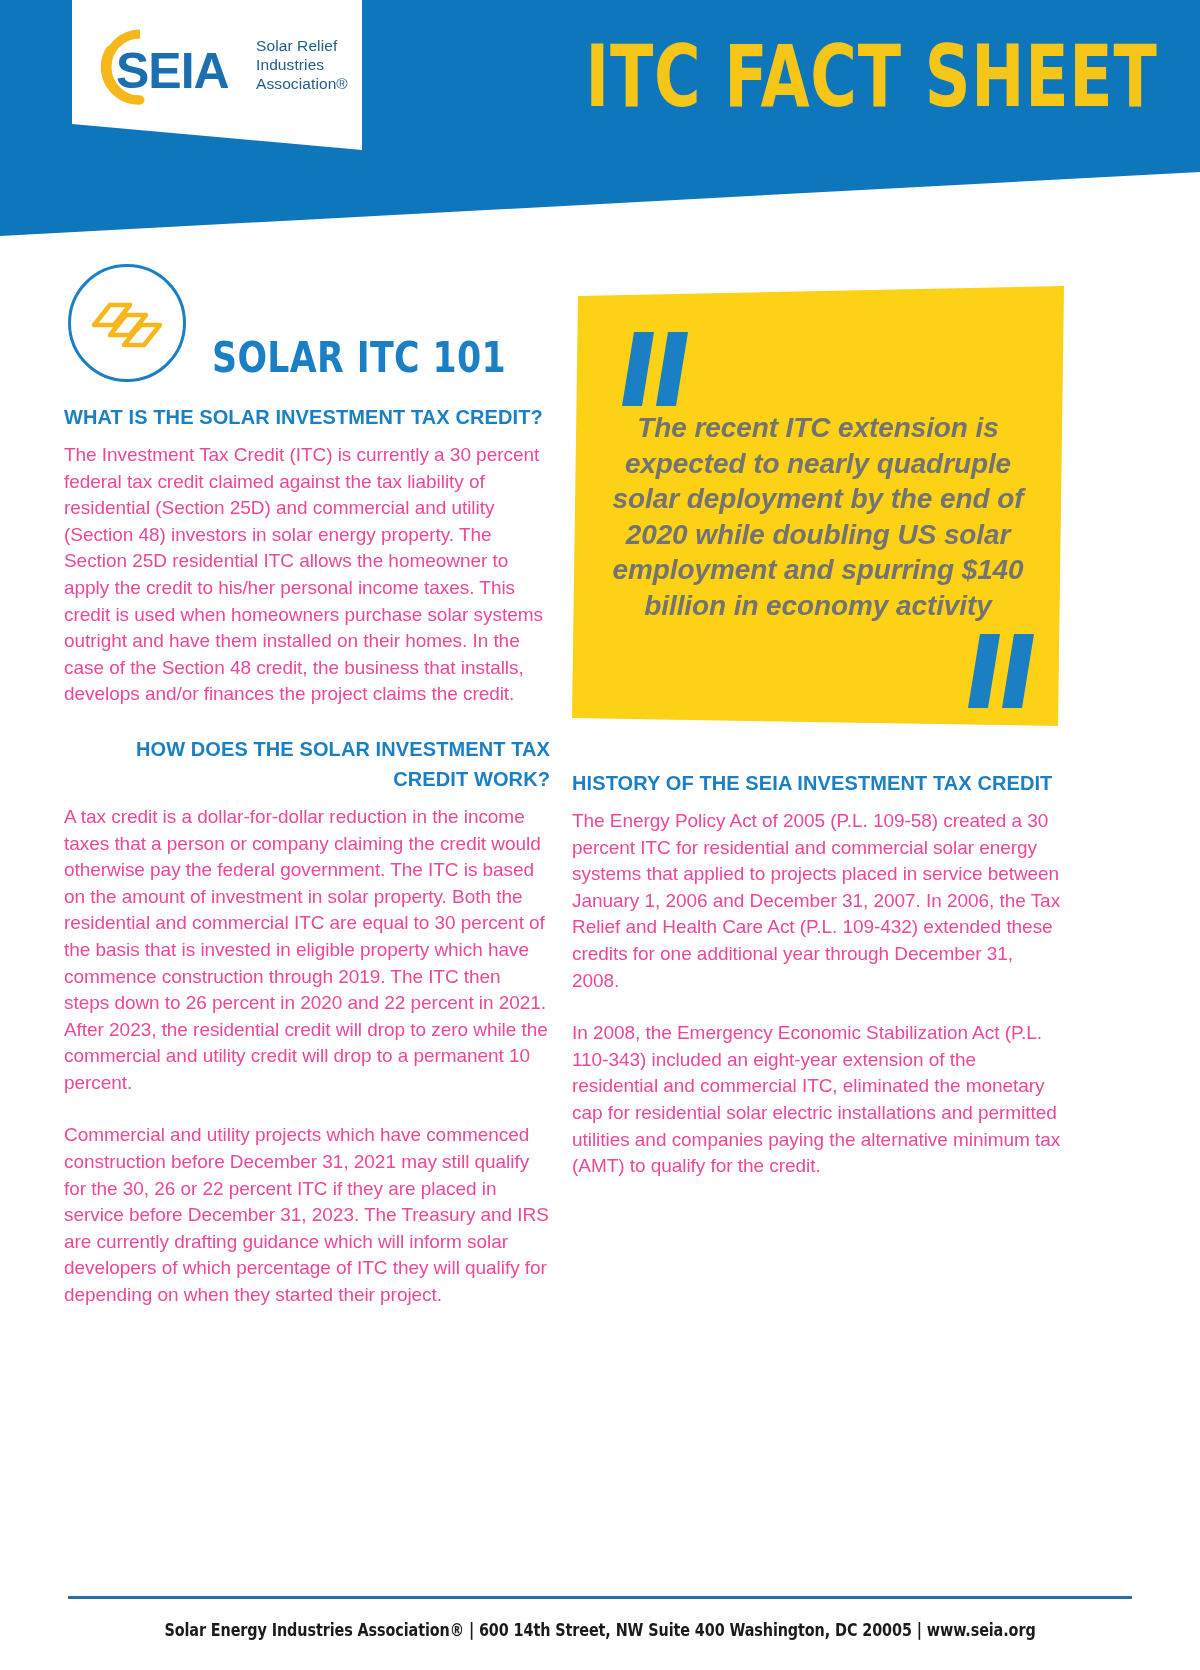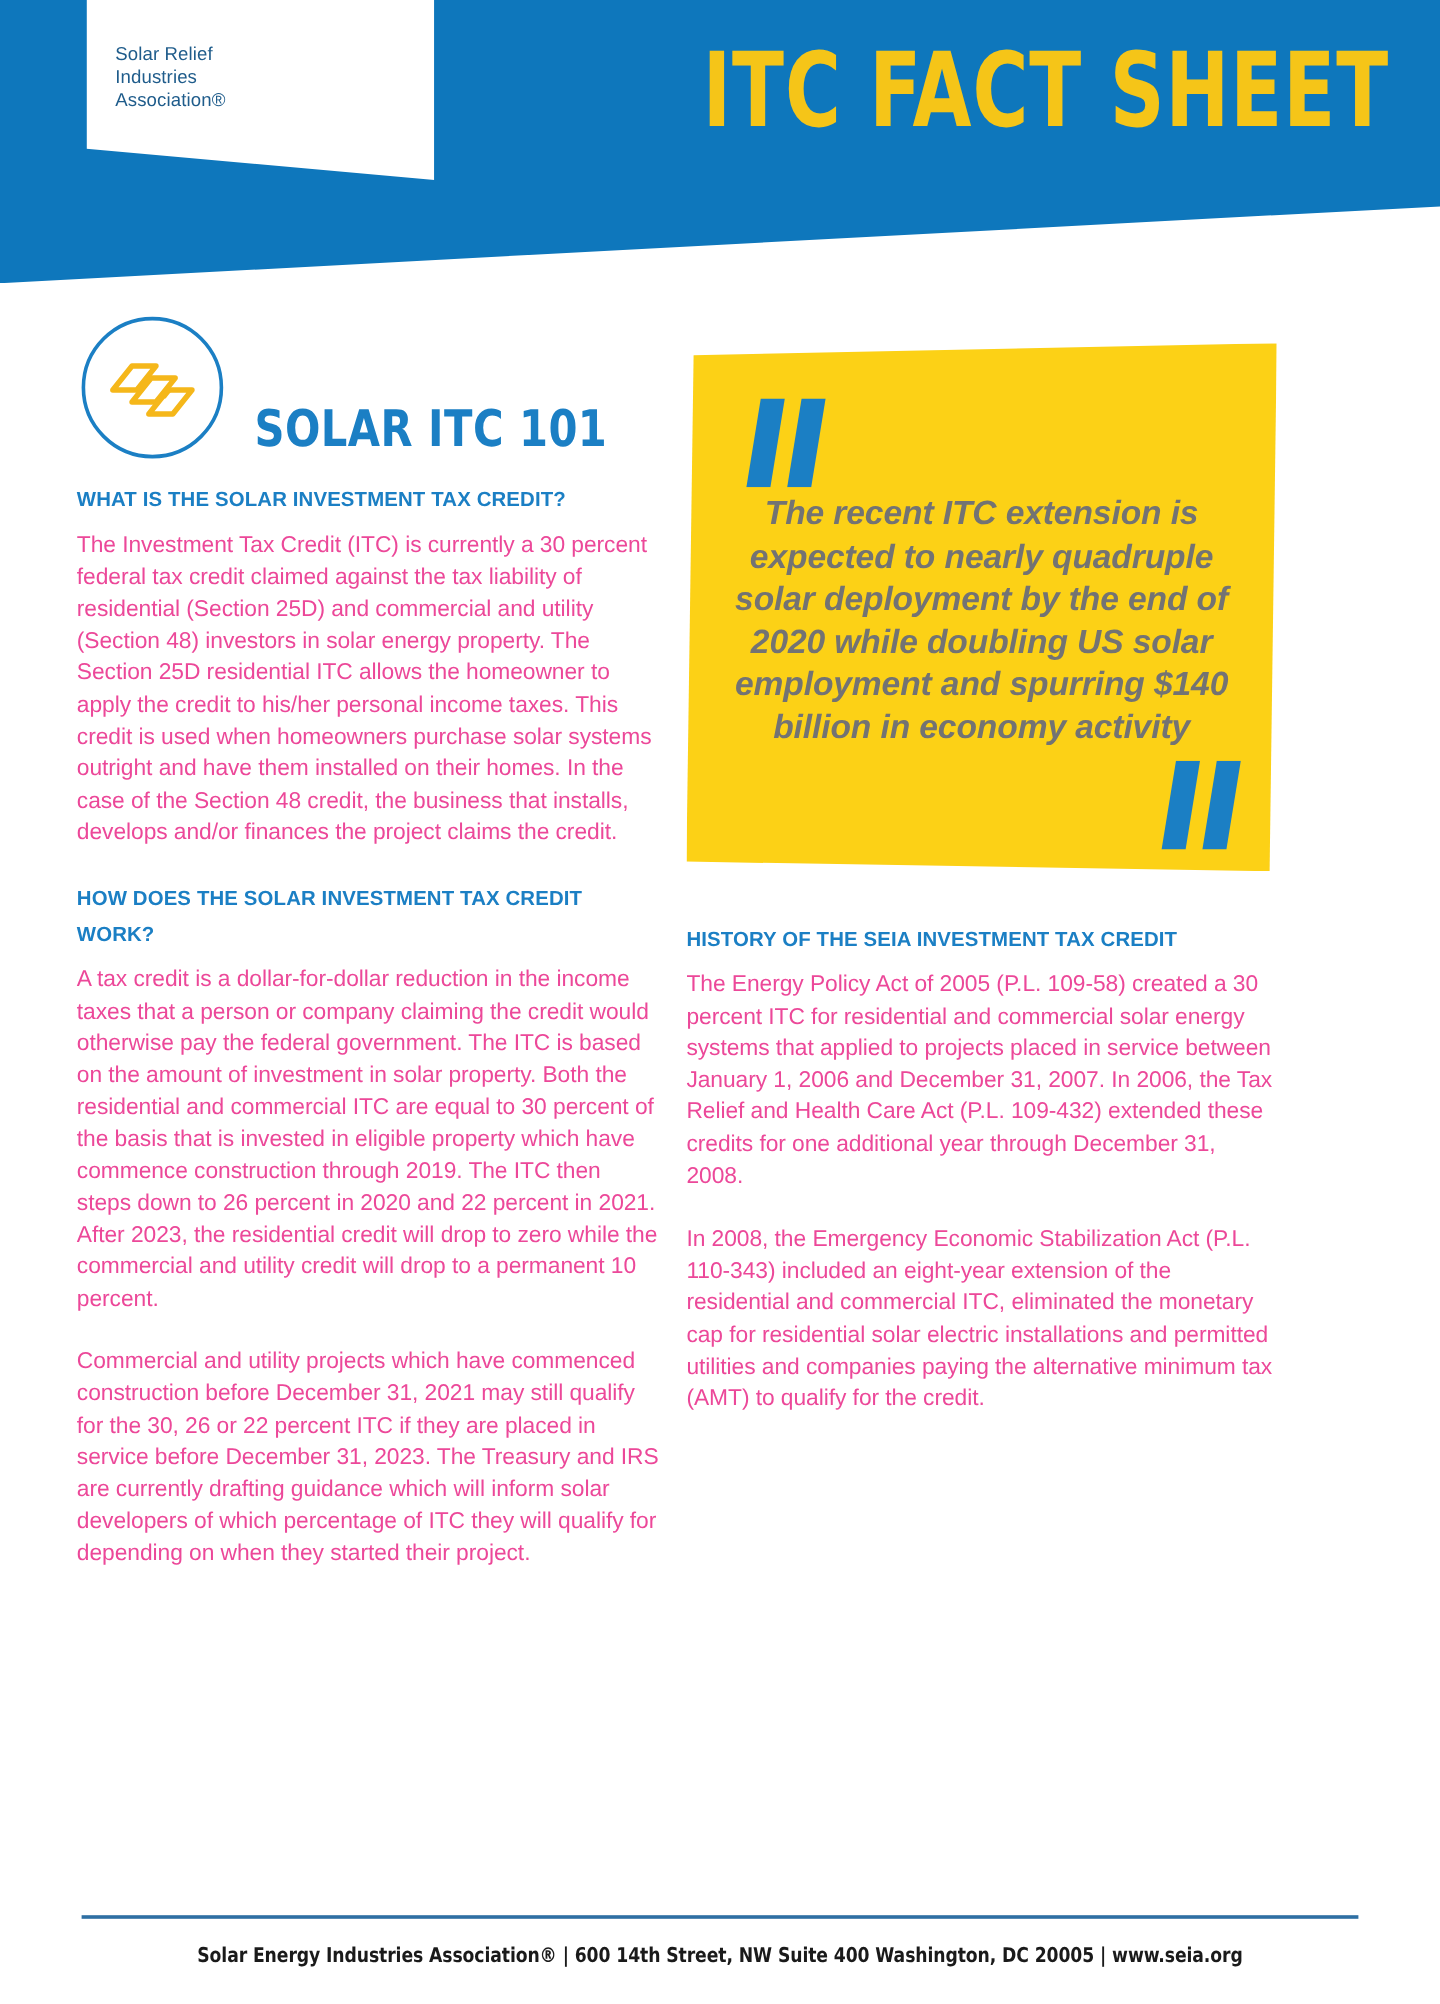--- a/index.html
+++ b/index.html
@@ -85,35 +85,35 @@
 
   .col-left{
     position:absolute;left:64px;top:166px;width:486px;
   }
   .col-right{
     position:absolute;left:572px;top:50px;width:492px;
   }
 
   h2.head{
     color:#1B7FC4;
-    font-size:17px;
+    font-size:20px;
     line-height:30px;
     font-weight:bold;
     margin:0 0 10px 0;
     letter-spacing:.1px;
   }
   p.body{
     color:#ec4899;
     font-size:19px;
     line-height:26.6px;
     margin:0 0 26px 0;
     letter-spacing:-.05px;
   }
   p.body:last-child{margin-bottom:0;}
-  .head-gap{margin-top:34px;}
+  .head-gap{margin-top:34px;text-align:right;}
 
   
   .quote-wrap{
     position:relative;
     width:492px;height:440px;
     margin-bottom:42px;
   }
   .quote-box{
     position:absolute;left:0;top:0;width:492px;height:440px;
     background:#FCD116;
@@ -157,20 +157,27 @@
   }
 </style>
 </head>
 <body>
 
 <div class="header">
   <div class="header-band"></div>
 
   <div class="logo-panel"></div>
   <div class="logo-inner">
+    <div class="seia-mark">
+      <svg width="152" height="78" viewBox="0 0 152 78">
+        <path d="M44 6 A33 33 0 1 0 44 72 A33 33 0 0 1 44 6 Z" fill="none" stroke="#F5B71A" stroke-width="9"></path>
+        <path d="M14 22 A33 33 0 0 0 44 72" fill="none" stroke="#F5B71A" stroke-width="9" stroke-linecap="round"></path>
+        <text x="20" y="60" font-family="'Liberation Sans', sans-serif" font-size="50" font-weight="bold" fill="#1B6FB0" letter-spacing="-1">SEIA</text>
+      </svg>
+    </div>
     <div class="seia-words">
       <div>Solar Relief</div>
       <div>Industries</div>
       <div>Association®</div>
     </div>
   </div>
 
   <div class="header-title">ITC FACT SHEET</div>
 </div>
 

